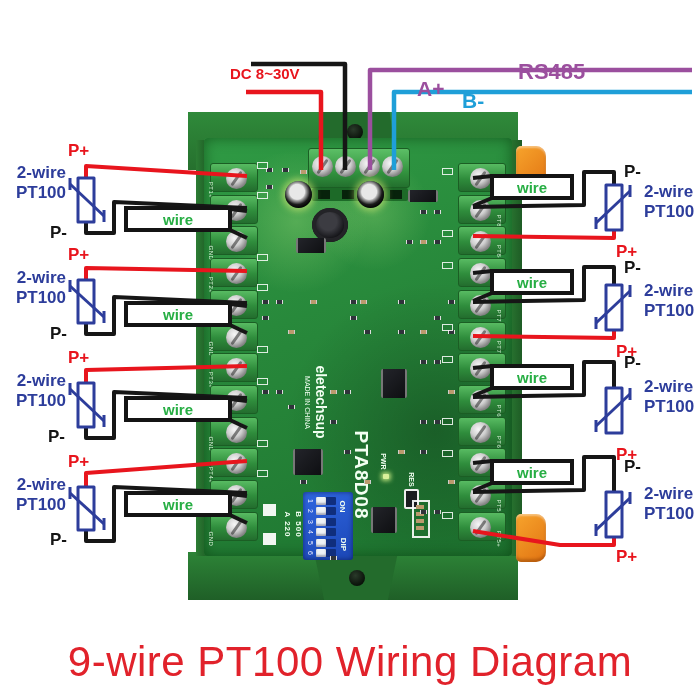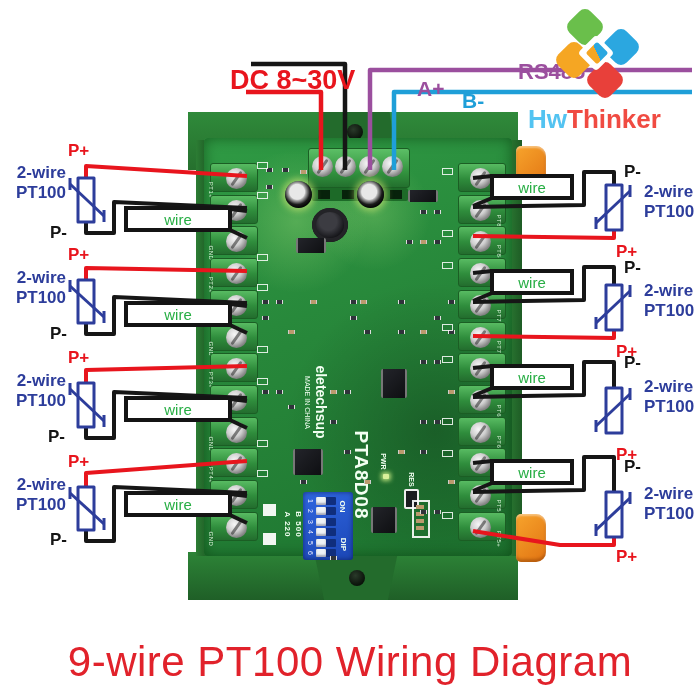--- a/index.html
+++ b/index.html
@@ -52,21 +52,21 @@
   .led{position:absolute;width:6px;height:5px;background:#d9f09a;border-radius:1px;box-shadow:0 0 4px 2px rgba(215,245,140,.8);}
   .btn{position:absolute;width:11px;height:16px;border:2px solid #eee;background:#1a1c20;border-radius:2px;}
   
   .lbl{position:absolute;font-weight:bold;white-space:nowrap;line-height:1.05;}
   .c-red{color:#e8151d}.c-blk{color:#151515}.c-pur{color:#9b4f9e}.c-cyan{color:#1f9fd8}
   .stype{position:absolute;font-weight:bold;color:#2d3d9b;font-size:17px;line-height:20px;width:62px;}
   .stype.r{text-align:left;width:60px;}
   .stype.l{text-align:right;}
   .wire-box{position:absolute;background:#fff;border:4px solid #141414;box-sizing:border-box;
             display:flex;align-items:center;justify-content:center;
-            font-weight:normal;font-size:15px;color:#27ae44;}
+            font-weight:bold;font-size:15px;color:#27ae44;}
   
   #logo{position:absolute;left:528px;top:4px;width:172px;height:138px;}
   .piece{position:absolute;width:30px;height:30px;border-radius:8px;transform:rotate(45deg);}
   .diam{position:absolute;transform:rotate(45deg);}
   #logo-text{position:absolute;left:0px;top:100px;width:172px;font-size:26px;font-weight:bold;letter-spacing:0px;}
   
   #title{position:absolute;left:0;top:638px;width:700px;text-align:center;
          font-size:42px;color:#e1222b;letter-spacing:.5px;}
 </style>
 </head>
@@ -400,21 +400,21 @@
   <div class="wire-box" style="left:490px;top:269px;width:84px;height:26px;">
       <span>wire</span>
     </div>
   <div class="wire-box" style="left:490px;top:364px;width:84px;height:26px;">
       <span>wire</span>
     </div>
   <div class="wire-box" style="left:490px;top:459px;width:84px;height:26px;">
       <span>wire</span>
     </div>
 
-  <div class="lbl c-red" style="left:230px;top:66px;font-size:27px;">DC 8~30V</div>
+  <div class="lbl c-red" style="left:230px;top:66px;font-size:15px;">DC 8~30V</div>
   <div class="lbl c-pur" style="left:518px;top:60px;font-size:22px;">RS485</div>
   <div class="lbl c-pur" style="left:417px;top:78px;font-size:21px;">A+</div>
   <div class="lbl c-cyan" style="left:462px;top:90px;font-size:21px;">B-</div>
 
   <div class="stype l" style="left:4px;top:163px;"><span>2-wire</span><br><span>PT100</span></div>
   <div class="stype l" style="left:4px;top:268px;"><span>2-wire</span><br><span>PT100</span></div>
   <div class="stype l" style="left:4px;top:371px;"><span>2-wire</span><br><span>PT100</span></div>
   <div class="stype l" style="left:4px;top:475px;"><span>2-wire</span><br><span>PT100</span></div>
   <div class="lbl c-red" style="left:68px;top:142px;font-size:17px;">P+</div>
   <div class="lbl c-red" style="left:68px;top:246px;font-size:17px;">P+</div>
@@ -431,26 +431,15 @@
   <div class="stype r" style="left:644px;top:484px;"><span>2-wire</span><br><span>PT100</span></div>
   <div class="lbl c-blk" style="left:624px;top:163px;font-size:17px;">P-</div>
   <div class="lbl c-blk" style="left:624px;top:259px;font-size:17px;">P-</div>
   <div class="lbl c-blk" style="left:624px;top:354px;font-size:17px;">P-</div>
   <div class="lbl c-blk" style="left:624px;top:458px;font-size:17px;">P-</div>
   <div class="lbl c-red" style="left:616px;top:243px;font-size:17px;">P+</div>
   <div class="lbl c-red" style="left:616px;top:343px;font-size:17px;">P+</div>
   <div class="lbl c-red" style="left:616px;top:446px;font-size:17px;">P+</div>
   <div class="lbl c-red" style="left:616px;top:548px;font-size:17px;">P+</div>
 
-  <div id="logo">
-    <div class="piece" style="left:42px;top:8px;background:#6abf4b;"></div>
-    <div class="piece" style="left:78px;top:28px;background:#2ba7e0;"></div>
-    <div class="piece" style="left:31px;top:41px;background:#f5a623;"></div>
-    <div class="piece" style="left:62px;top:61px;background:#e8403a;"></div>
-    <div class="diam" style="left:55px;top:36px;width:26px;height:26px;background:#fff;border-radius:4px;"></div>
-    <div class="diam" style="left:61px;top:41px;width:16px;height:16px;border-radius:2px;background:linear-gradient(200deg,#2ba7e0 50%,#f5a623 50%);"></div>
-    <div id="logo-text">
-      <span style="color:#53c3f1;">Hw</span><span style="color:#f04b42;">Thinker</span>
-    </div>
-  </div>
 
   <div id="title">9-wire PT100 Wiring Diagram</div>
 </div>
 
 </body></html>

